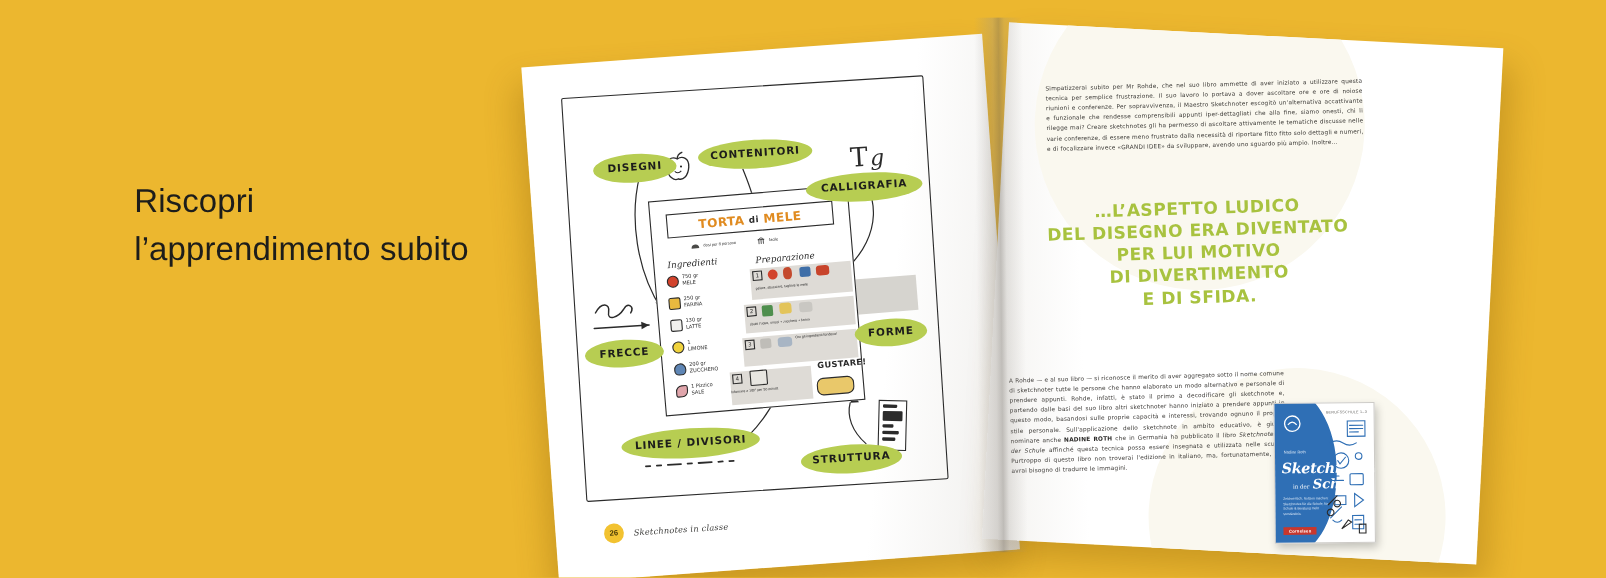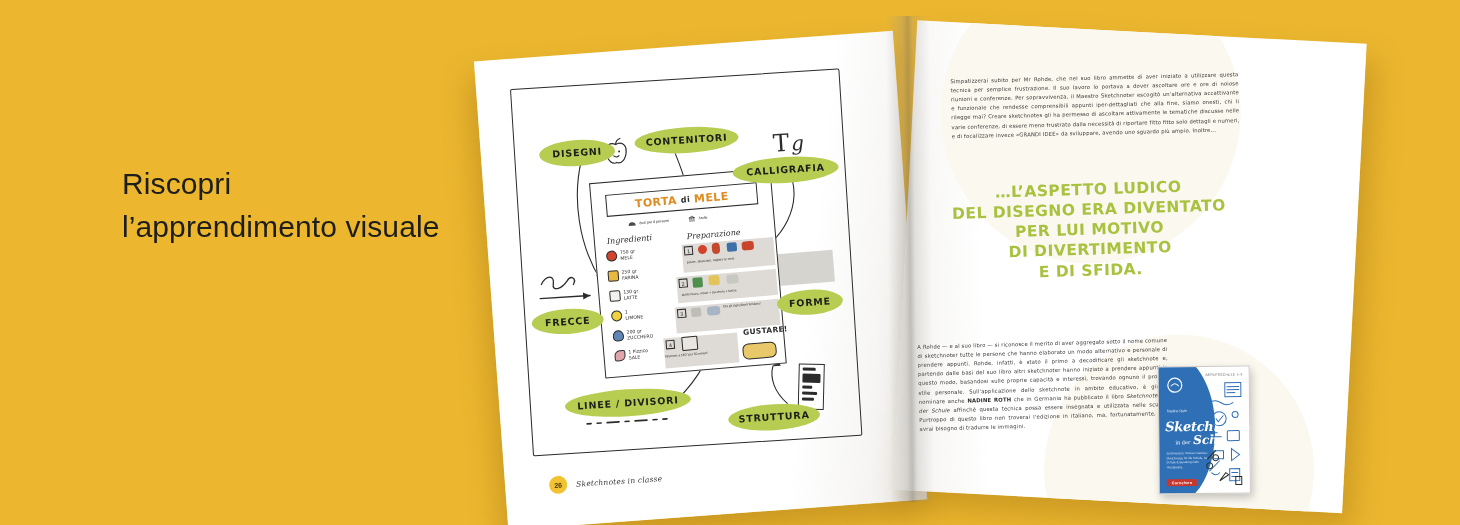--- a/index.html
+++ b/index.html
@@ -323,21 +323,21 @@
     padding:1.5px 5px; letter-spacing:.2px;
   }
   .cover-doodle { position:absolute; }
 
   svg { display:block; overflow:visible; }
 </style>
 </head>
 <body>
 
 <div id="headline">Riscopri
-l’apprendimento visuale</div>
+l’apprendimento subito</div>
 
 <div id="book">
 
   <div class="page" id="page-left">
 
     <div id="sketch-frame">
       <div id="sketch-inner">
 
         <svg style="position:absolute;left:0;top:0;width:330px;height:368px" viewBox="0 0 330 368">
           <g fill="none" stroke="#2b2b2b" stroke-width="1.1" stroke-linecap="round">

